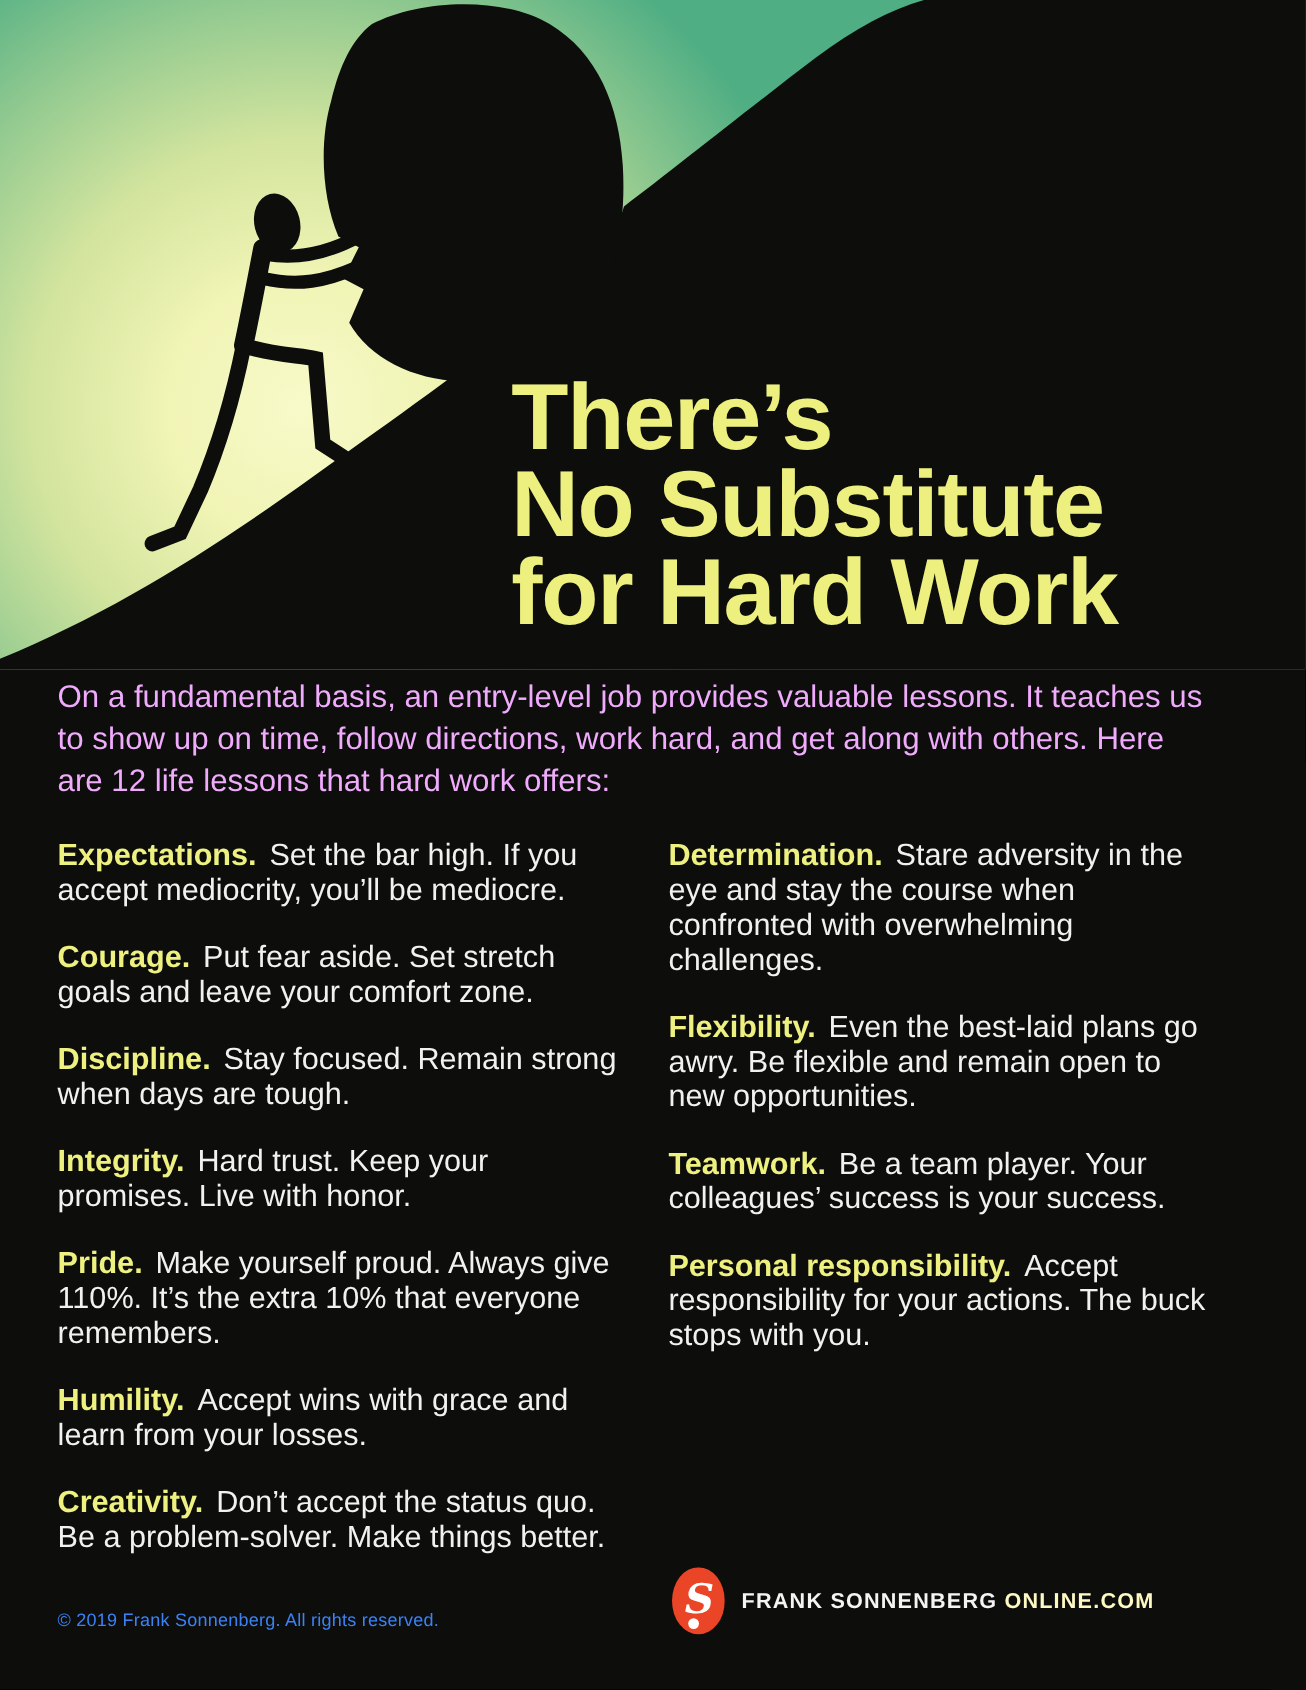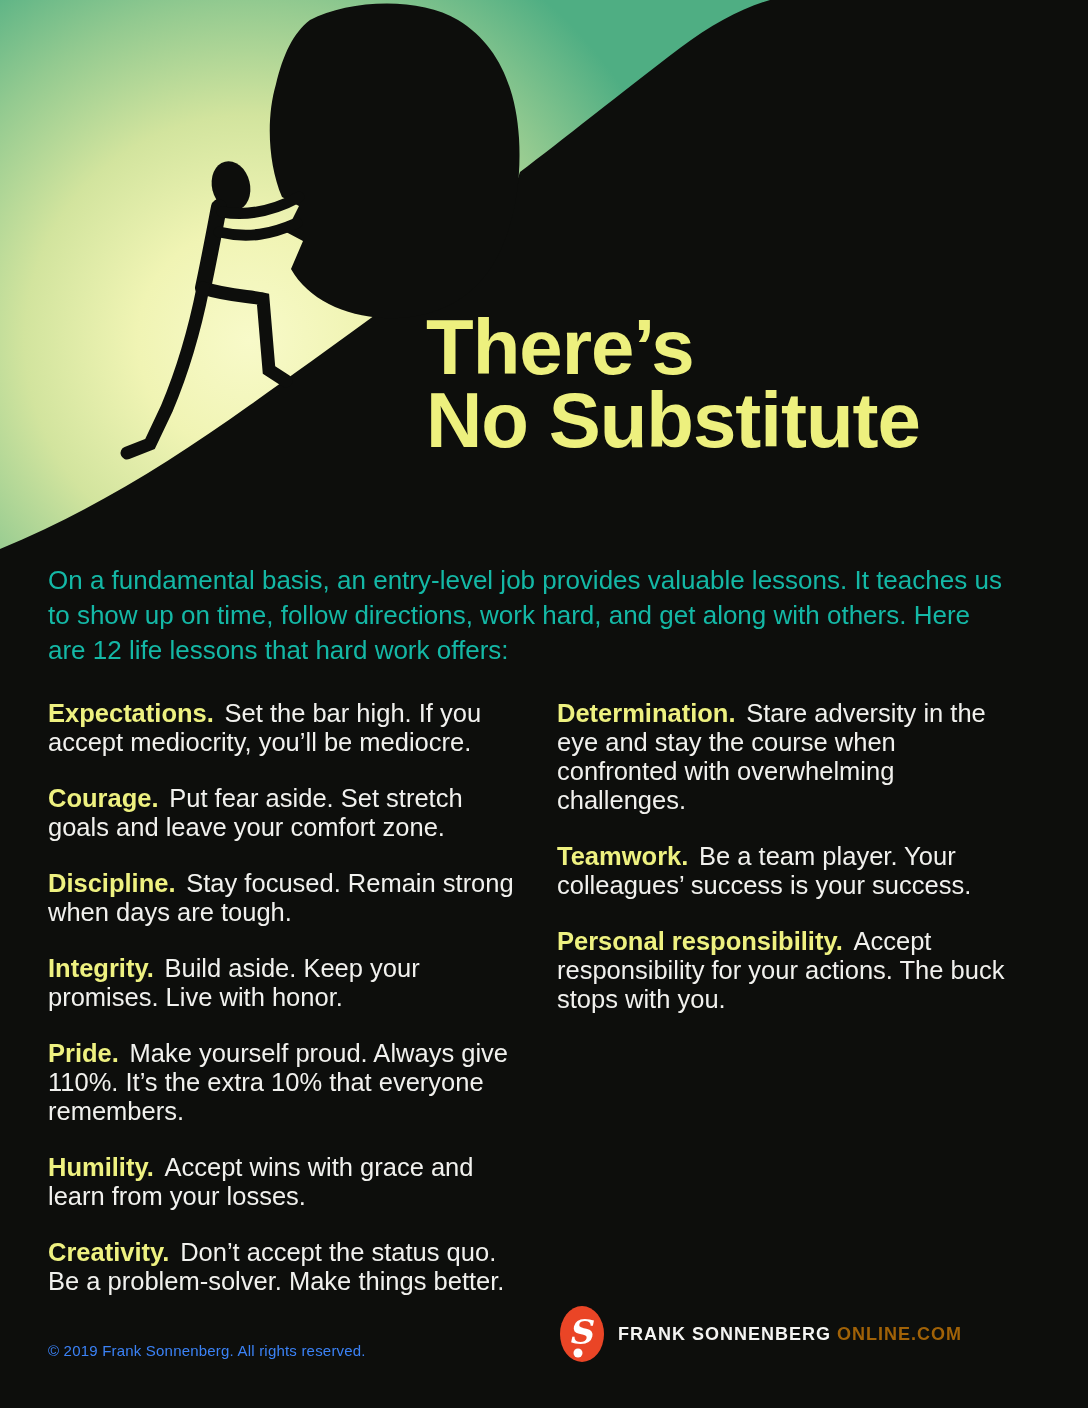--- a/index.html
+++ b/index.html
@@ -11,40 +11,40 @@
   }
   .hero { position:absolute; left:0; top:0; width:1088px; height:558px; }
   .hero svg { display:block; }
   .hero-title {
     position:absolute; left:426px; top:287px;
     font-size:78px; line-height:73px; font-weight:bold;
     letter-spacing:-1px; color:#edf07e; white-space:nowrap;margin-top:24px;
   }
   .intro {
     position:absolute; left:48px; top:563px; width:1035px;
-    margin:0; font-size:26px; line-height:35px; color:#14b8a6;
+    margin:0; font-size:26px; line-height:35px; color:#f0abfc;
     white-space:pre-line;
   }
   .cols { position:absolute; left:48px; top:699px; display:flex; gap:13px; }
   .col { width:496px; }
   .lesson {
     margin:0 0 27px 0; font-size:25.5px; line-height:29px;
     color:#f1f1ee; white-space:pre-line;
   }
   .lesson strong { color:#eef180; font-weight:bold; margin-right:0.42em; }
   .copyright {
     position:absolute; left:48px; top:1342px;
     font-size:15px; color:#3b82f6; letter-spacing:0.2px;
   }
   .brand { position:absolute; left:560px; top:1306px; display:flex; align-items:center; gap:14px; }
   .brand-text {
     font-size:18px; font-weight:bold; letter-spacing:1px;
     color:#f4f4f2; white-space:nowrap;
   }
-  .brand-online { color:#a16207; margin-left:6px;text-align:right; }
+  .brand-online { color:#fef9c3; margin-left:6px;text-align:right; }
 </style>
 </head>
 <body>
 
 <div class="poster">
 
   <div class="hero">
     <svg width="1088" height="558" viewBox="0 0 1088 558">
       <defs>
         <radialGradient id="skyGrad" gradientUnits="userSpaceOnUse" cx="250" cy="340" r="450">
@@ -75,50 +75,54 @@
         <path d="M219,207 C214,233 209,260 203,288" stroke-width="16"></path>
         <path d="M222,212 C252,217 277,209 299,197" stroke-width="11"></path>
         <path d="M219,232 C249,239 272,234 297,223" stroke-width="11"></path>
         <path d="M203,288 C228,296 250,296 263,299 L269,370 L286,381" stroke-width="13"></path>
         <path d="M203,288 C195,328 183,370 167,408 L150,444 L127,453" stroke-width="13"></path>
       </g>
     </svg>
     <div class="hero-title">
       <div>There’s</div>
       <div>No Substitute</div>
+      <div>for Hard Work</div>
     </div>
   </div>
 
   <p class="intro">On a fundamental basis, an entry-level job provides valuable lessons. It teaches us
 to show up on time, follow directions, work hard, and get along with others. Here
 are 12 life lessons that hard work offers:</p>
 
   <div class="cols">
     <div class="col">
       <p class="lesson"><strong>Expectations.</strong><span>Set the bar high. If you
 accept mediocrity, you’ll be mediocre.</span></p>
       <p class="lesson"><strong>Courage.</strong><span>Put fear aside. Set stretch
 goals and leave your comfort zone.</span></p>
       <p class="lesson"><strong>Discipline.</strong><span>Stay focused. Remain strong
 when days are tough.</span></p>
-      <p class="lesson"><strong>Integrity.</strong><span>Build aside. Keep your
+      <p class="lesson"><strong>Integrity.</strong><span>Hard trust. Keep your
 promises. Live with honor.</span></p>
       <p class="lesson"><strong>Pride.</strong><span>Make yourself proud. Always give
 110%. It’s the extra 10% that everyone
 remembers.</span></p>
       <p class="lesson"><strong>Humility.</strong><span>Accept wins with grace and
 learn from your losses.</span></p>
       <p class="lesson"><strong>Creativity.</strong><span>Don’t accept the status quo.
 Be a problem-solver. Make things better.</span></p>
     </div>
     <div class="col">
       <p class="lesson"><strong>Determination.</strong><span>Stare adversity in the
 eye and stay the course when
 confronted with overwhelming
 challenges.</span></p>
+      <p class="lesson"><strong>Flexibility.</strong><span>Even the best-laid plans go
+awry. Be flexible and remain open to
+new opportunities.</span></p>
       <p class="lesson"><strong>Teamwork.</strong><span>Be a team player. Your
 colleagues’ success is your success.</span></p>
       <p class="lesson"><strong>Personal responsibility.</strong><span>Accept
 responsibility for your actions. The buck
 stops with you.</span></p>
     </div>
   </div>
 
   <div class="copyright">© 2019 Frank Sonnenberg. All rights reserved.</div>
 

